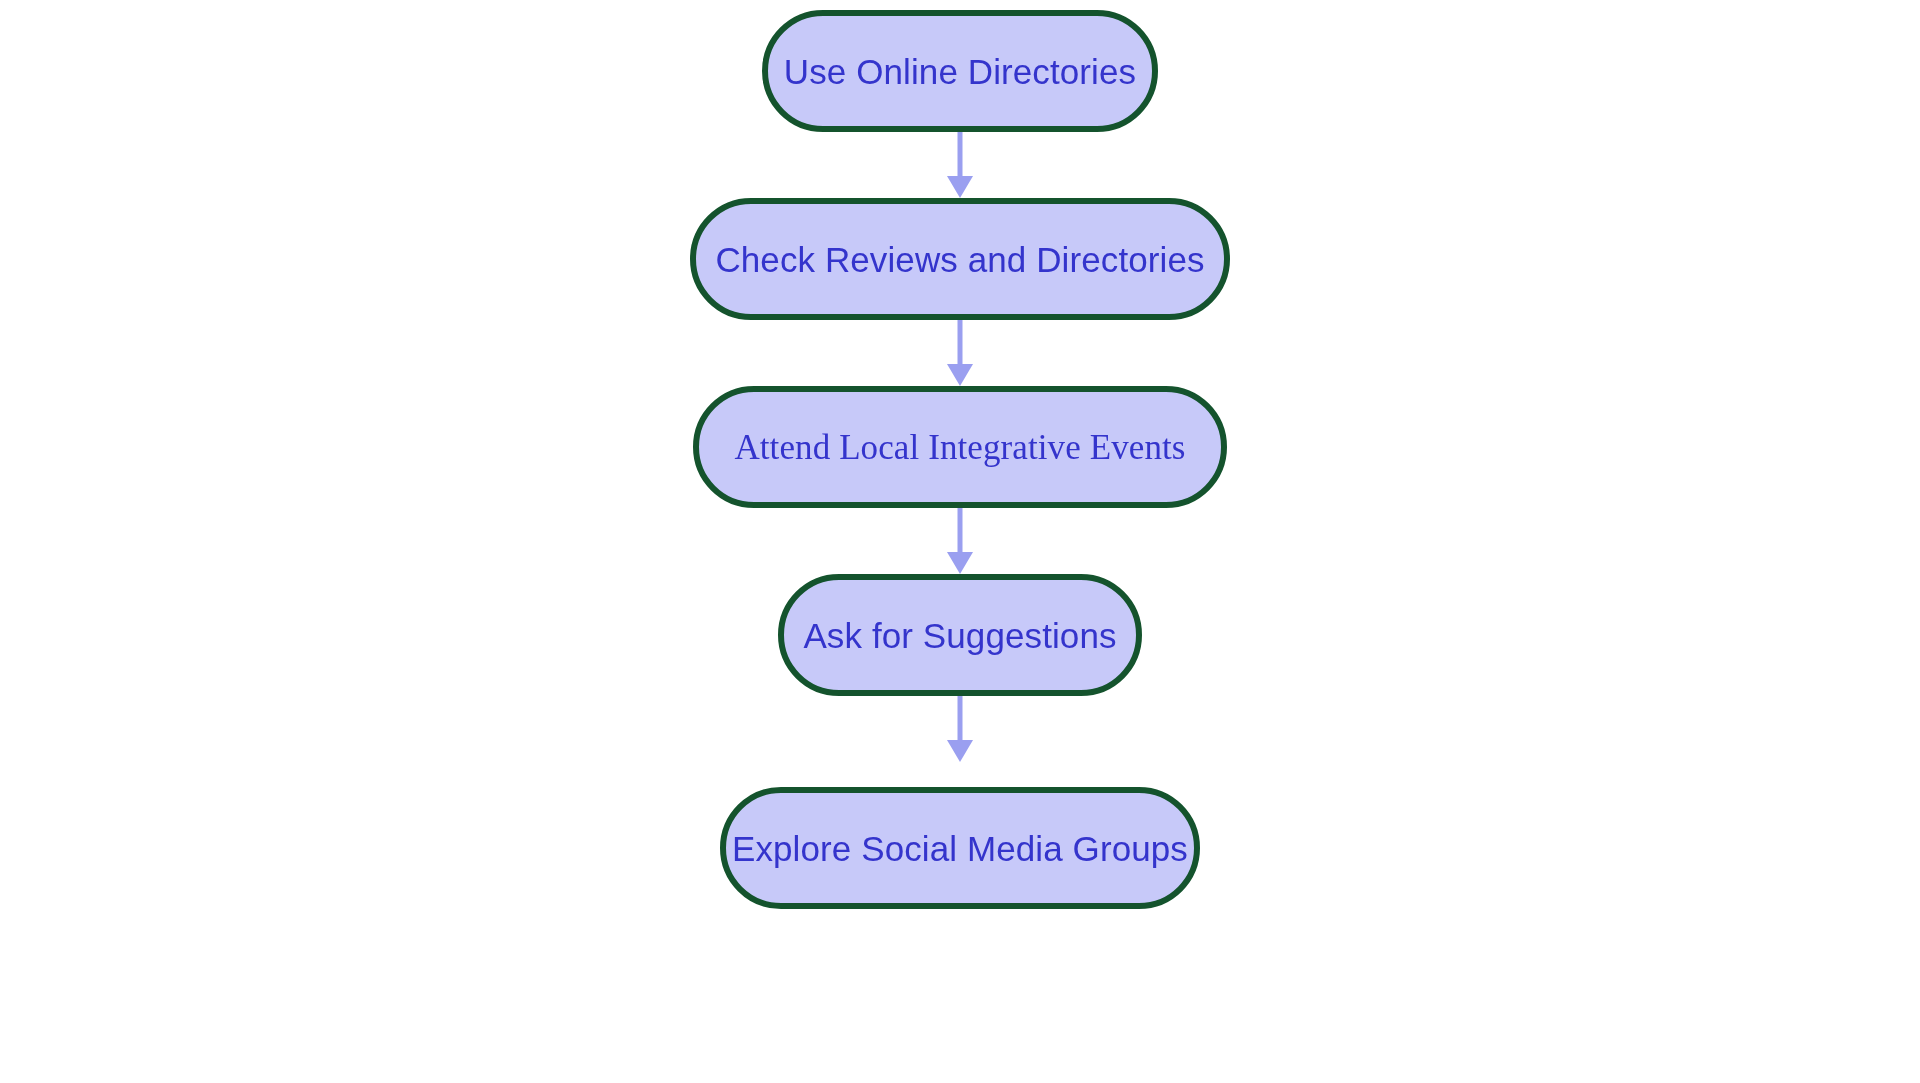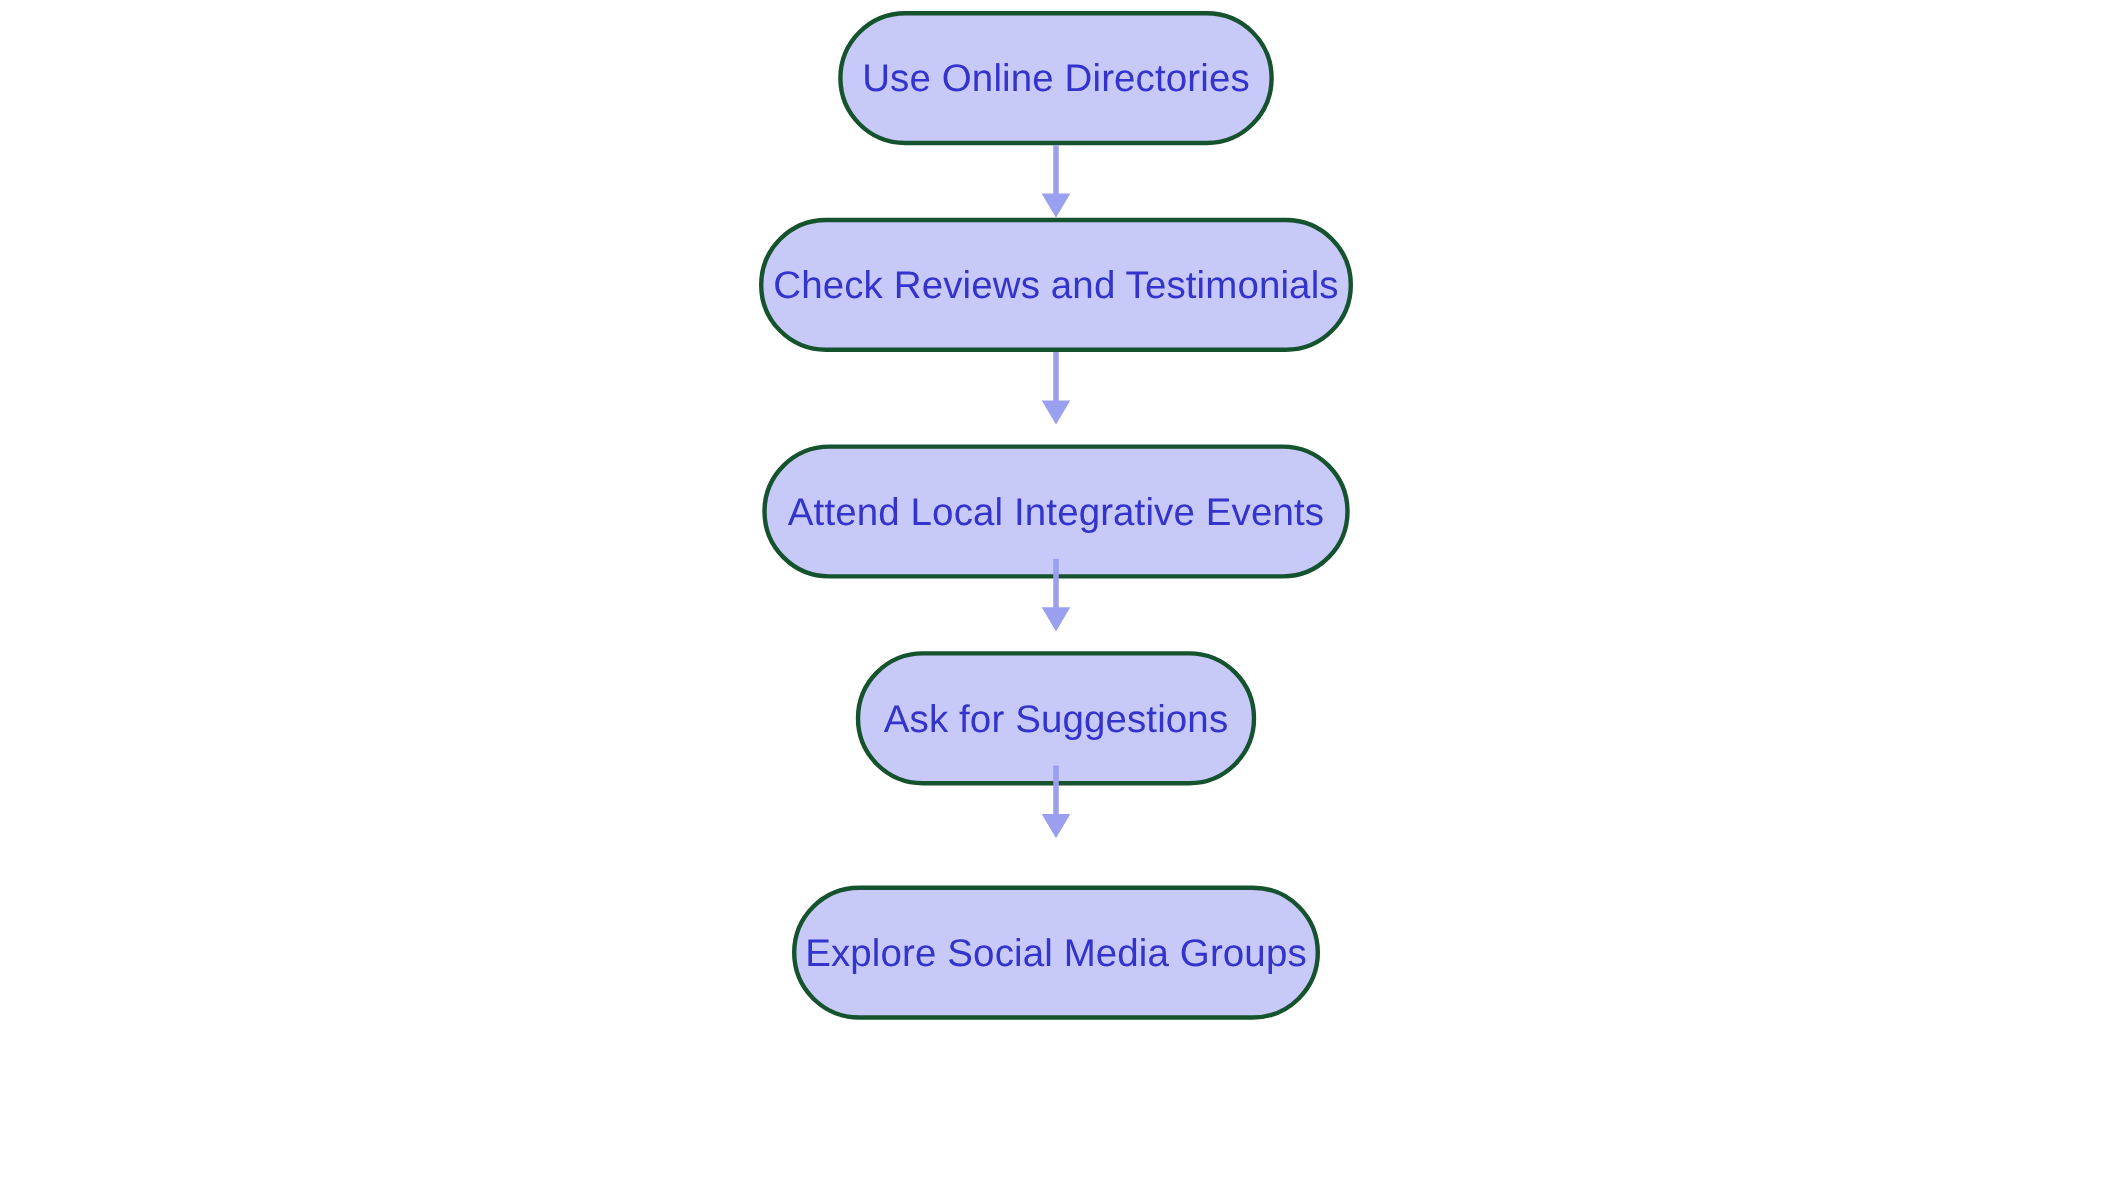--- a/index.html
+++ b/index.html
@@ -32,41 +32,41 @@
     flex-direction: column;
     align-items: center;
     justify-content: flex-start;
   }
 
   .node {
     box-sizing: border-box;
     height: 122px;
     border-radius: 61px;
     background: #c7c9f9;
-    border: 4px solid #14532d;
+    border: 6px solid #14532d;
     display: flex;
     align-items: center;
     justify-content: center;
     flex: 0 0 auto;
   }
 
   .node-label {
     font-size: 35px;
     font-weight: 400;
     color: #3434cc;
     letter-spacing: 0.1px;
     white-space: nowrap;
     line-height: 1;
     user-select: none;
   }
 
   
   .node-0 { width: 396px; margin-top: 10px; }
   .node-1 { width: 540px; margin-top: 66px; }
-  .node-2 { width: 534px; margin-top: 84px; }
+  .node-2 { width: 534px; margin-top: 66px; font-family: Liberation Serif, serif; }
   .node-3 { width: 364px; margin-top: 66px; }
   .node-4 { width: 480px; margin-top: 91px; }
 
   
   .connector {
     position: absolute;
     left: 50%;
     transform: translateX(-50%);
     width: 30px;
     height: 66px;
@@ -103,21 +103,21 @@
 
 <div id="flow-canvas">
 
   <div class="flow-column">
 
     <div class="node node-0">
       <span class="node-label">Use Online Directories</span>
     </div>
 
     <div class="node node-1">
-      <span class="node-label">Check Reviews and Testimonials</span>
+      <span class="node-label">Check Reviews and Directories</span>
     </div>
 
     <div class="node node-2">
       <span class="node-label">Attend Local Integrative Events</span>
     </div>
 
     <div class="node node-3">
       <span class="node-label">Ask for Suggestions</span>
     </div>
 

